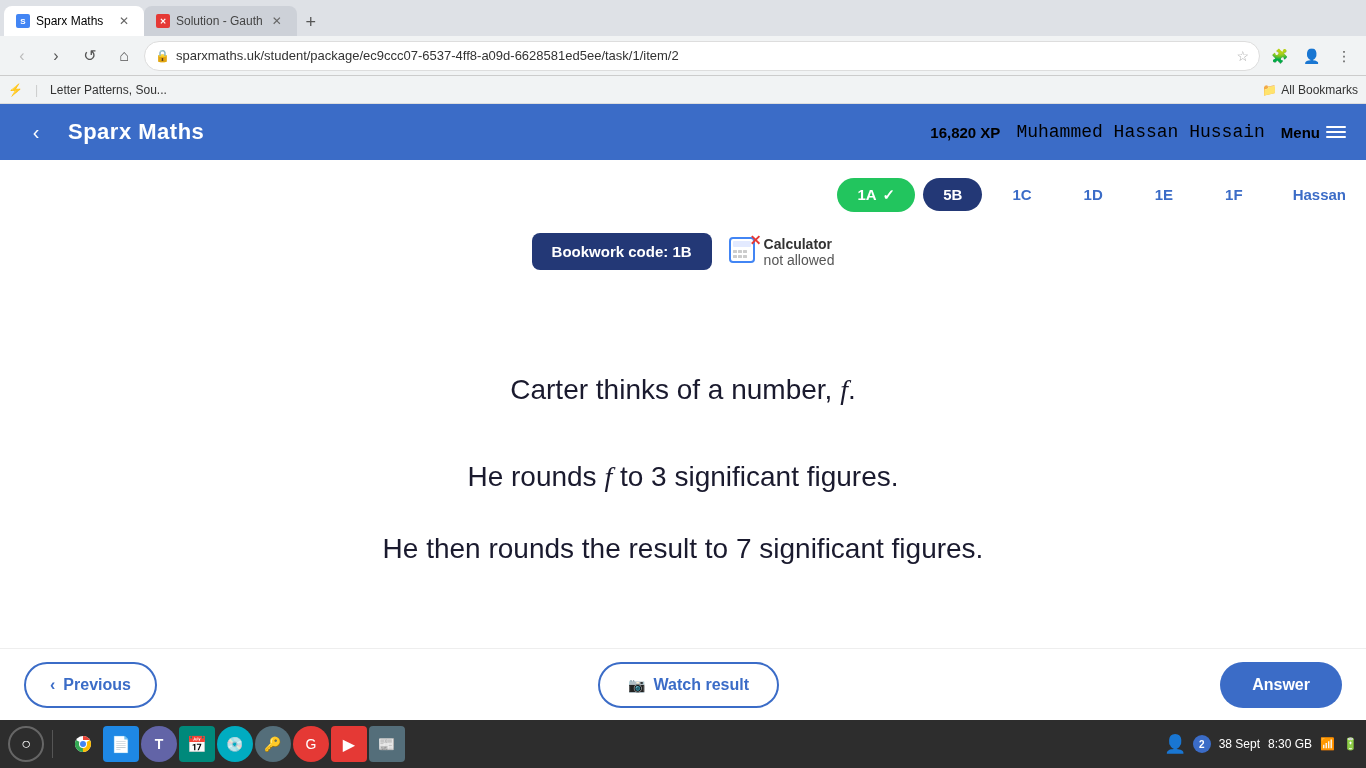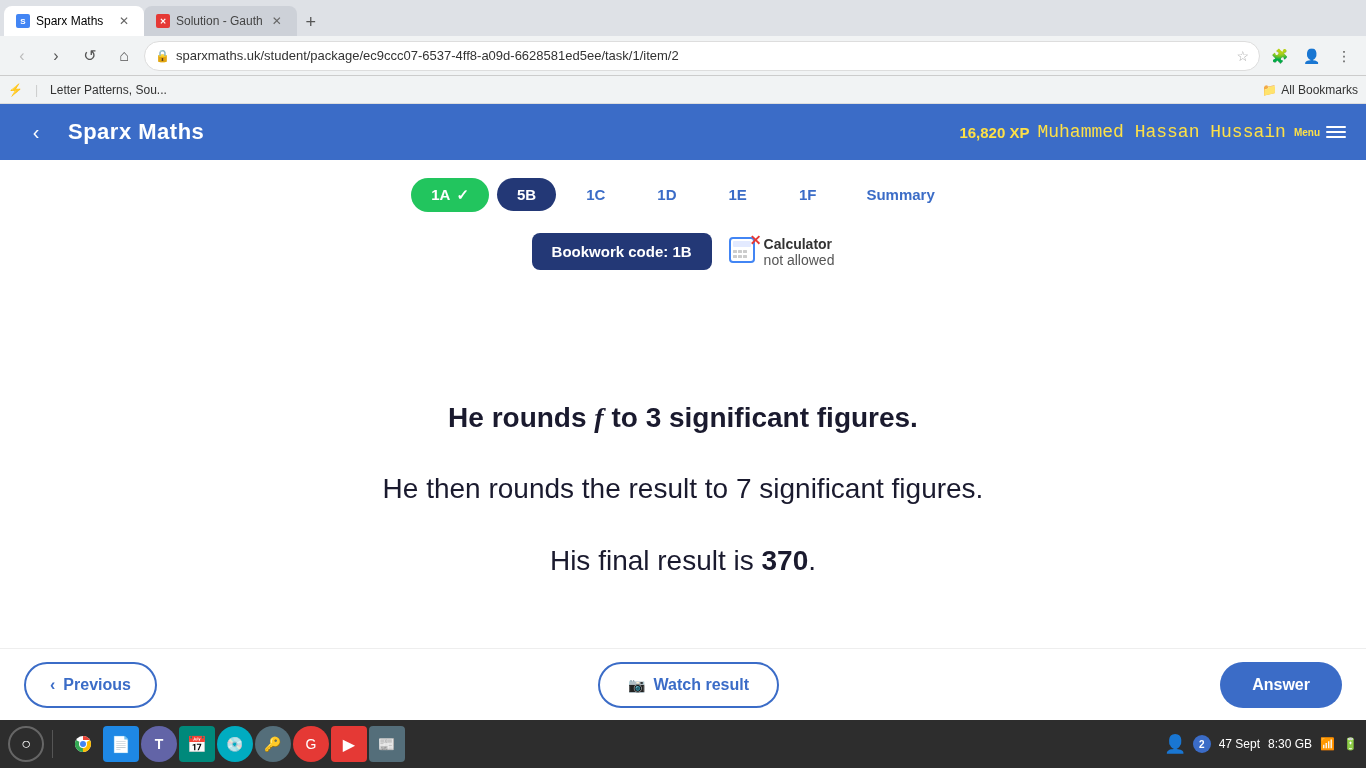--- a/index.html
+++ b/index.html
@@ -30,32 +30,32 @@
     .bookmarks-bar .bm-sep { color: #ccc; }
     .bookmarks-bar .bm-right { margin-left: auto; display: flex; align-items: center; gap: 4px; cursor: pointer; }
 
     
     .app-wrapper { flex: 1; display: flex; flex-direction: column; overflow: hidden; }
 
     
     .app-header { background: #3b6cc7; height: 56px; display: flex; align-items: center; padding: 0 20px; gap: 16px; flex-shrink: 0; }
     .header-back { color: white; font-size: 20px; cursor: pointer; width: 32px; height: 32px; display: flex; align-items: center; justify-content: center; }
     .header-logo { color: white; font-size: 22px; font-weight: bold; letter-spacing: 0.5px; }
-    .header-right { margin-left: auto; display: flex; align-items: center; gap: 8px; color: #fde047; }
+    .header-right { margin-left: auto; display: flex; align-items: center; gap: 16px; color: #000000; }
     .header-xp { font-size: 15px; font-weight: 600; }
     .header-user { font-size: 18px; font-family: Liberation Mono, monospace; }
-    .header-menu { font-size: 10px; font-weight: 600; cursor: pointer; display: flex; align-items: center; gap: 6px; }
+    .header-menu { font-size: 15px; font-weight: 600; cursor: pointer; display: flex; align-items: center; gap: 6px; }
     .menu-bars { display: flex; flex-direction: column; gap: 3px; }
     .menu-bar { width: 20px; height: 2px; background: white; border-radius: 1px; }
 
     
     .content-area { flex: 1; display: flex; flex-direction: column; overflow: hidden; }
 
     
-    .tabs-nav { display: flex; align-items: center; justify-content: center; padding: 16px 12px 8px; gap: 8px; flex-shrink: 0; }
+    .tabs-nav { display: flex; align-items: center; justify-content: flex-end; padding: 16px 0 8px; gap: 8px; flex-shrink: 0; }
     .nav-tab { padding: 8px 20px; border-radius: 24px; font-size: 15px; font-weight: 600; cursor: pointer; border: none; }
     .nav-tab.completed { background: #22c55e; color: white; display: flex; align-items: center; gap: 6px; }
     .nav-tab.active { background: #233876; color: white; }
     .nav-tab.inactive { background: transparent; color: #3b6cc7; border: 2px solid transparent; }
     .nav-tab.summary { background: transparent; color: #3b6cc7; font-weight: 700; border: none; }
 
     
     .bookwork-row { display: flex; align-items: center; justify-content: center; gap: 16px; padding: 12px 0 20px; flex-shrink: 0; }
     .bookwork-code { background: #233876; color: white; padding: 10px 20px; border-radius: 8px; font-size: 15px; font-weight: 600; }
     .calc-info { display: flex; align-items: center; gap: 8px; font-size: 14px; color: #333; }
@@ -170,21 +170,21 @@
       <button class="nav-tab inactive">
         <span>1D</span>
       </button>
       <button class="nav-tab inactive">
         <span>1E</span>
       </button>
       <button class="nav-tab inactive">
         <span>1F</span>
       </button>
       <button class="nav-tab summary">
-        <span>Summary</span>
+        <span>Hassan</span>
       </button>
     </div>
 
     <div class="bookwork-row">
       <div class="bookwork-code">Bookwork code: 1B</div>
       <div class="calc-info">
         <span style="position:relative; display:inline-block;">
           <svg width="28" height="28" viewBox="0 0 28 28" fill="none" xmlns="http://www.w3.org/2000/svg">
             <rect x="2" y="2" width="24" height="24" rx="3" stroke="#4285f4" stroke-width="2" fill="white"></rect>
             <rect x="5" y="5" width="18" height="6" rx="1" fill="#e3eaff"></rect>
@@ -199,28 +199,28 @@
         </span>
         <div>
           <div style="font-weight:600;">Calculator</div>
           <div style="color:#555;">not allowed</div>
         </div>
       </div>
     </div>
 
     <div class="question-area">
       <div class="question-text">
-        <p style="margin-top: 40px; font-weight: bold;">
+        <p>
+          Carter thinks of a number, <span class="italic">f</span>.
+        </p>
+        <p style="margin-top: 40px;">
           He rounds <span class="italic">f</span> to 3 significant figures.
         </p>
         <p style="margin-top: 24px;">
           He then rounds the result to 7 significant figures.
-        </p>
-        <p style="margin-top: 24px;">
-          His final result is <span class="bold-num">370</span>.
         </p>
       </div>
     </div>
 
     <div class="bottom-bar">
       <button class="btn-previous">
         <span>‹</span>
         <span>Previous</span>
       </button>
       <button class="btn-watch">
@@ -281,18 +281,18 @@
 
     <div class="taskbar-icon" style="background: #546e7a; border-radius: 4px;">
       <span style="font-size:14px;">📰</span>
     </div>
   </div>
   <div class="taskbar-right">
     <div class="taskbar-sys-icons">
       <span style="font-size:18px;">👤</span>
       <div class="taskbar-badge">2</div>
     </div>
-    <span>47 Sept</span>
+    <span>38 Sept</span>
     <span>8:30 GB</span>
     <span>📶</span>
     <span>🔋</span>
   </div>
 </div>
 
 </body></html>

